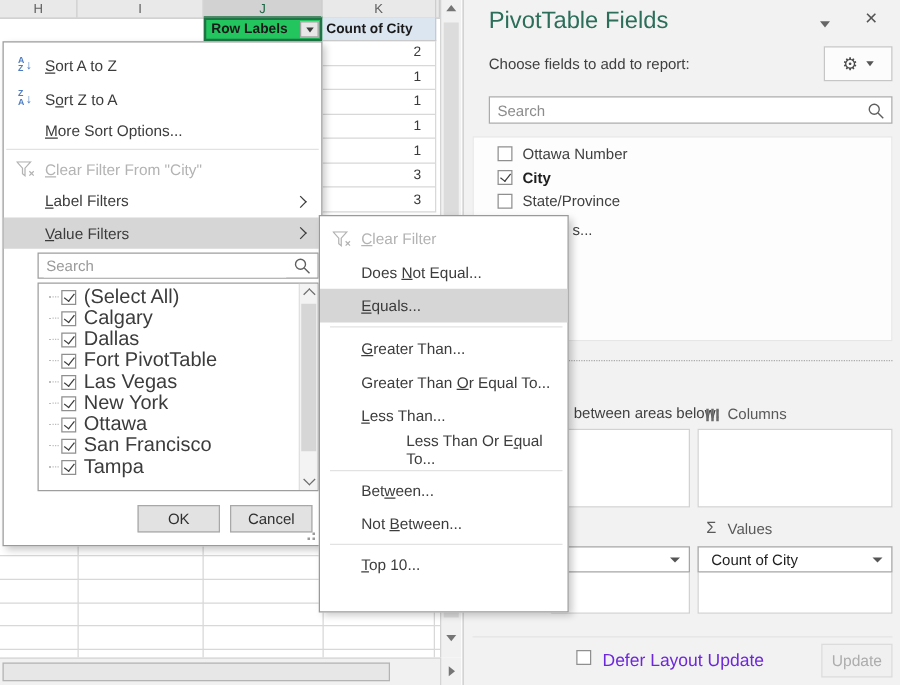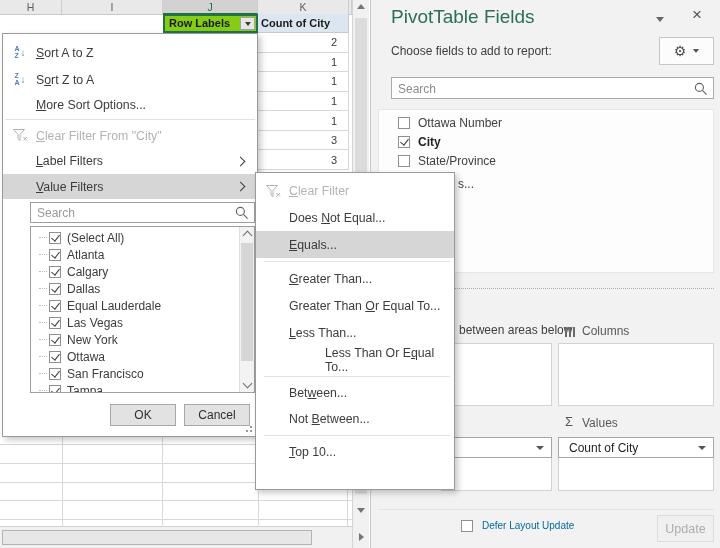--- a/index.html
+++ b/index.html
@@ -3,21 +3,21 @@
 <meta charset="utf-8">
 <style>
   html,body{margin:0;padding:0;background:#fff;}
   body{width:720px;height:548px;font-family:"Liberation Sans",sans-serif;-webkit-font-smoothing:antialiased;}
   .screen{position:relative;width:720px;height:548px;overflow:hidden;background:#fff;}
 
   
   .colheaders{position:absolute;left:0;top:0;width:352px;height:14px;display:flex;background:#e9e9e9;border-bottom:1px solid #c9c9c9;}
   .ch{height:14px;font-size:10.5px;color:#5f5f5f;text-align:center;line-height:14px;border-right:1px solid #cdcdcd;box-sizing:border-box;}
   .ch.sel{background:#d2d2d2;color:#1e6645;border-bottom:1px solid #217346;}
-  .cell-j2{position:absolute;left:163px;top:14px;width:95px;height:19px;background:#84cc16;border:2px solid #217346;box-sizing:border-box;font-size:11px;font-weight:bold;color:#1a1a1a;line-height:15px;padding-left:4px;}
+  .cell-j2{position:absolute;left:163px;top:14px;width:95px;height:19px;background:#22c55e;border:2px solid #217346;box-sizing:border-box;font-size:11px;font-weight:bold;color:#1a1a1a;line-height:15px;padding-left:4px;}
   .fbtn{position:absolute;right:1px;top:1px;width:15px;height:13px;background:#e7e7e7;border:1px solid #a3a3a3;box-sizing:border-box;display:flex;align-items:center;justify-content:center;}
   .cell-k2{position:absolute;left:258px;top:14px;width:91px;height:19px;background:#dce6f1;border-bottom:1px solid #c9c9c9;border-right:1px solid #c9c9c9;box-sizing:border-box;font-size:11px;font-weight:bold;color:#1a1a1a;line-height:18px;padding-left:3px;}
   .kvals{position:absolute;left:258px;top:33px;width:91px;height:137px;display:flex;flex-direction:column;border-right:1px solid #d8d8d8;box-sizing:border-box;}
   .kv{flex:1;border-bottom:1px solid #d8d8d8;font-size:11px;color:#3a3a3a;text-align:right;padding-right:11px;display:flex;align-items:center;justify-content:flex-end;box-sizing:border-box;}
   .gv{position:absolute;top:437px;height:89px;width:1px;background:#d8d8d8;}
   .gh{position:absolute;left:0;width:352px;height:1px;background:#d8d8d8;}
 
   
   .vscroll{position:absolute;left:352px;top:0;width:17px;height:526px;background:#f1f1f1;border-left:1px solid #d4d4d4;box-sizing:border-box;}
   .vthumb{position:absolute;left:2px;top:18px;width:12px;height:476px;background:#dcdcdc;}
@@ -52,21 +52,21 @@
   .frag{position:absolute;font-size:12px;color:#404040;}
   .dots{position:absolute;left:8px;top:288px;width:335px;border-top:1px dotted #ababab;}
   .arealbl{position:absolute;font-size:12px;color:#595959;}
   .colsicon{position:absolute;width:2px;height:10px;background:#6a6a6a;box-shadow:4px 0 0 #6a6a6a,8px 0 0 #6a6a6a;}
   .sigma{position:absolute;font-size:13px;color:#595959;}
   .areabox{position:absolute;background:#fff;border:1px solid #d2d2d2;box-sizing:border-box;}
   .pill{position:absolute;background:#fff;border:1px solid #a6a6a6;box-sizing:border-box;font-size:12px;color:#1f1f1f;display:flex;align-items:center;padding-left:10px;}
   .pilltri{position:absolute;right:7px;top:8px;width:0;height:0;border-left:4px solid transparent;border-right:4px solid transparent;border-top:4.5px solid #555;}
   .pfoot{position:absolute;left:7px;top:509px;width:336px;border-top:1px solid #e3e3e3;}
   .defercb{position:absolute;left:90px;top:520px;}
-  .deferlbl{position:absolute;left:111px;top:520px;font-size:10px;color:#0369a1;}
+  .deferlbl{position:absolute;left:111px;top:520px;font-size:14px;color:#6d28d9;}
   .updbtn{position:absolute;left:286px;top:515px;width:57px;height:27px;background:#f0f0f0;border:1px solid #dcdcdc;box-sizing:border-box;font-size:12.5px;color:#adadad;display:flex;align-items:center;justify-content:center;}
 
   
   .menu{position:absolute;background:#fff;border:1px solid #9a9a9a;box-sizing:border-box;box-shadow:3px 3px 6px rgba(0,0,0,.22);}
   .mainmenu{left:2px;top:33px;width:256px;height:404px;z-index:10;}
   .submenu{left:255px;top:172px;width:200px;height:318px;z-index:11;padding-top:5px;}
   .mitems{padding-top:5px;}
   .mi{position:relative;display:flex;align-items:center;padding-left:33px;font-size:12.3px;color:#3c3c3c;box-sizing:border-box;}
   .mi.hl{background:#d6d6d6;}
   .mi.dis{color:#b3b3b3;}
@@ -74,21 +74,21 @@
   .chev{position:absolute;right:13px;width:6px;height:6px;border-top:1.2px solid #3c3c3c;border-right:1.2px solid #3c3c3c;transform:rotate(45deg);}
   .sep{height:1px;background:#e2e2e2;margin:3px 2px;}
   .submenu .sep{margin:3px 4px 3px 8px;}
   .sico{display:inline-flex;align-items:center;gap:1px;}
   .sico .col{display:flex;flex-direction:column;font-size:7px;font-weight:bold;color:#4f7cc0;line-height:6.5px;}
   .sico .ar{color:#4f7cc0;font-size:10px;line-height:10px;}
   .msearchwrap{position:absolute;left:27px;top:168px;width:225px;height:21px;border:1px solid #9e9e9e;background:#fff;box-sizing:border-box;}
   .msearchwrap input{position:absolute;left:4px;top:1px;width:190px;height:16px;border:0;outline:0;font-size:12px;color:#3c3c3c;font-family:"Liberation Sans",sans-serif;}
   .msearchwrap input::placeholder{color:#9a9a9a;opacity:1;}
   .flist{position:absolute;left:27px;top:192px;width:225px;height:167px;border:1px solid #9e9e9e;background:#fff;box-sizing:border-box;overflow:hidden;padding-top:2px;}
-  .fli{height:17px;display:flex;align-items:center;font-size:12px;color:#3c3c3c;}
+  .fli{height:17px;display:flex;align-items:center;font-size:16px;color:#3c3c3c;}
   .stub{width:8px;margin-left:8px;border-top:1px dotted #bdbdbd;}
   .fli .cbx{margin:0 6px 0 2px;}
   .lscroll{position:absolute;right:0;top:0;width:15px;height:165px;background:#f3f3f3;border-left:1px solid #e0e0e0;box-sizing:border-box;}
   .lthumb{position:absolute;left:1px;top:16px;width:12px;height:118px;background:#d6d6d6;}
   .chup{position:absolute;left:4px;width:6px;height:6px;border-top:1.3px solid #6d6d6d;border-left:1.3px solid #6d6d6d;transform:rotate(45deg);}
   .chdn{position:absolute;left:4px;width:6px;height:6px;border-bottom:1.3px solid #6d6d6d;border-right:1.3px solid #6d6d6d;transform:rotate(45deg);}
   .mbtn{position:absolute;top:370px;width:66px;height:22px;background:#e2e2e2;border:1px solid #a8a8a8;box-sizing:border-box;font-size:12px;color:#2f2f2f;font-family:"Liberation Sans",sans-serif;display:flex;align-items:center;justify-content:center;}
   .grip{position:absolute;right:5px;bottom:4px;width:8px;height:8px;}
   .grip i{position:absolute;width:2px;height:2px;background:#9a9a9a;}
   .tri-sm{width:0;height:0;border-left:3.5px solid transparent;border-right:3.5px solid transparent;border-top:4px solid #3c3c3c;}
@@ -270,36 +270,31 @@
         <span class="chdn" style="bottom:5px;"></span>
       </div>
     <div class="fli">
           <span class="stub"></span>
           <span class="cbx on"></span>
           <span>(Select All)</span>
         </div>
         <div class="fli">
           <span class="stub"></span>
           <span class="cbx on"></span>
-          <span>Atlanta</span>
-        </div>
-        <div class="fli">
-          <span class="stub"></span>
-          <span class="cbx on"></span>
           <span>Calgary</span>
         </div>
         <div class="fli">
           <span class="stub"></span>
           <span class="cbx on"></span>
           <span>Dallas</span>
         </div>
         <div class="fli">
           <span class="stub"></span>
           <span class="cbx on"></span>
-          <span>Equal Lauderdale</span>
+          <span>Fort PivotTable</span>
         </div>
         <div class="fli">
           <span class="stub"></span>
           <span class="cbx on"></span>
           <span>Las Vegas</span>
         </div>
         <div class="fli">
           <span class="stub"></span>
           <span class="cbx on"></span>
           <span>New York</span>

